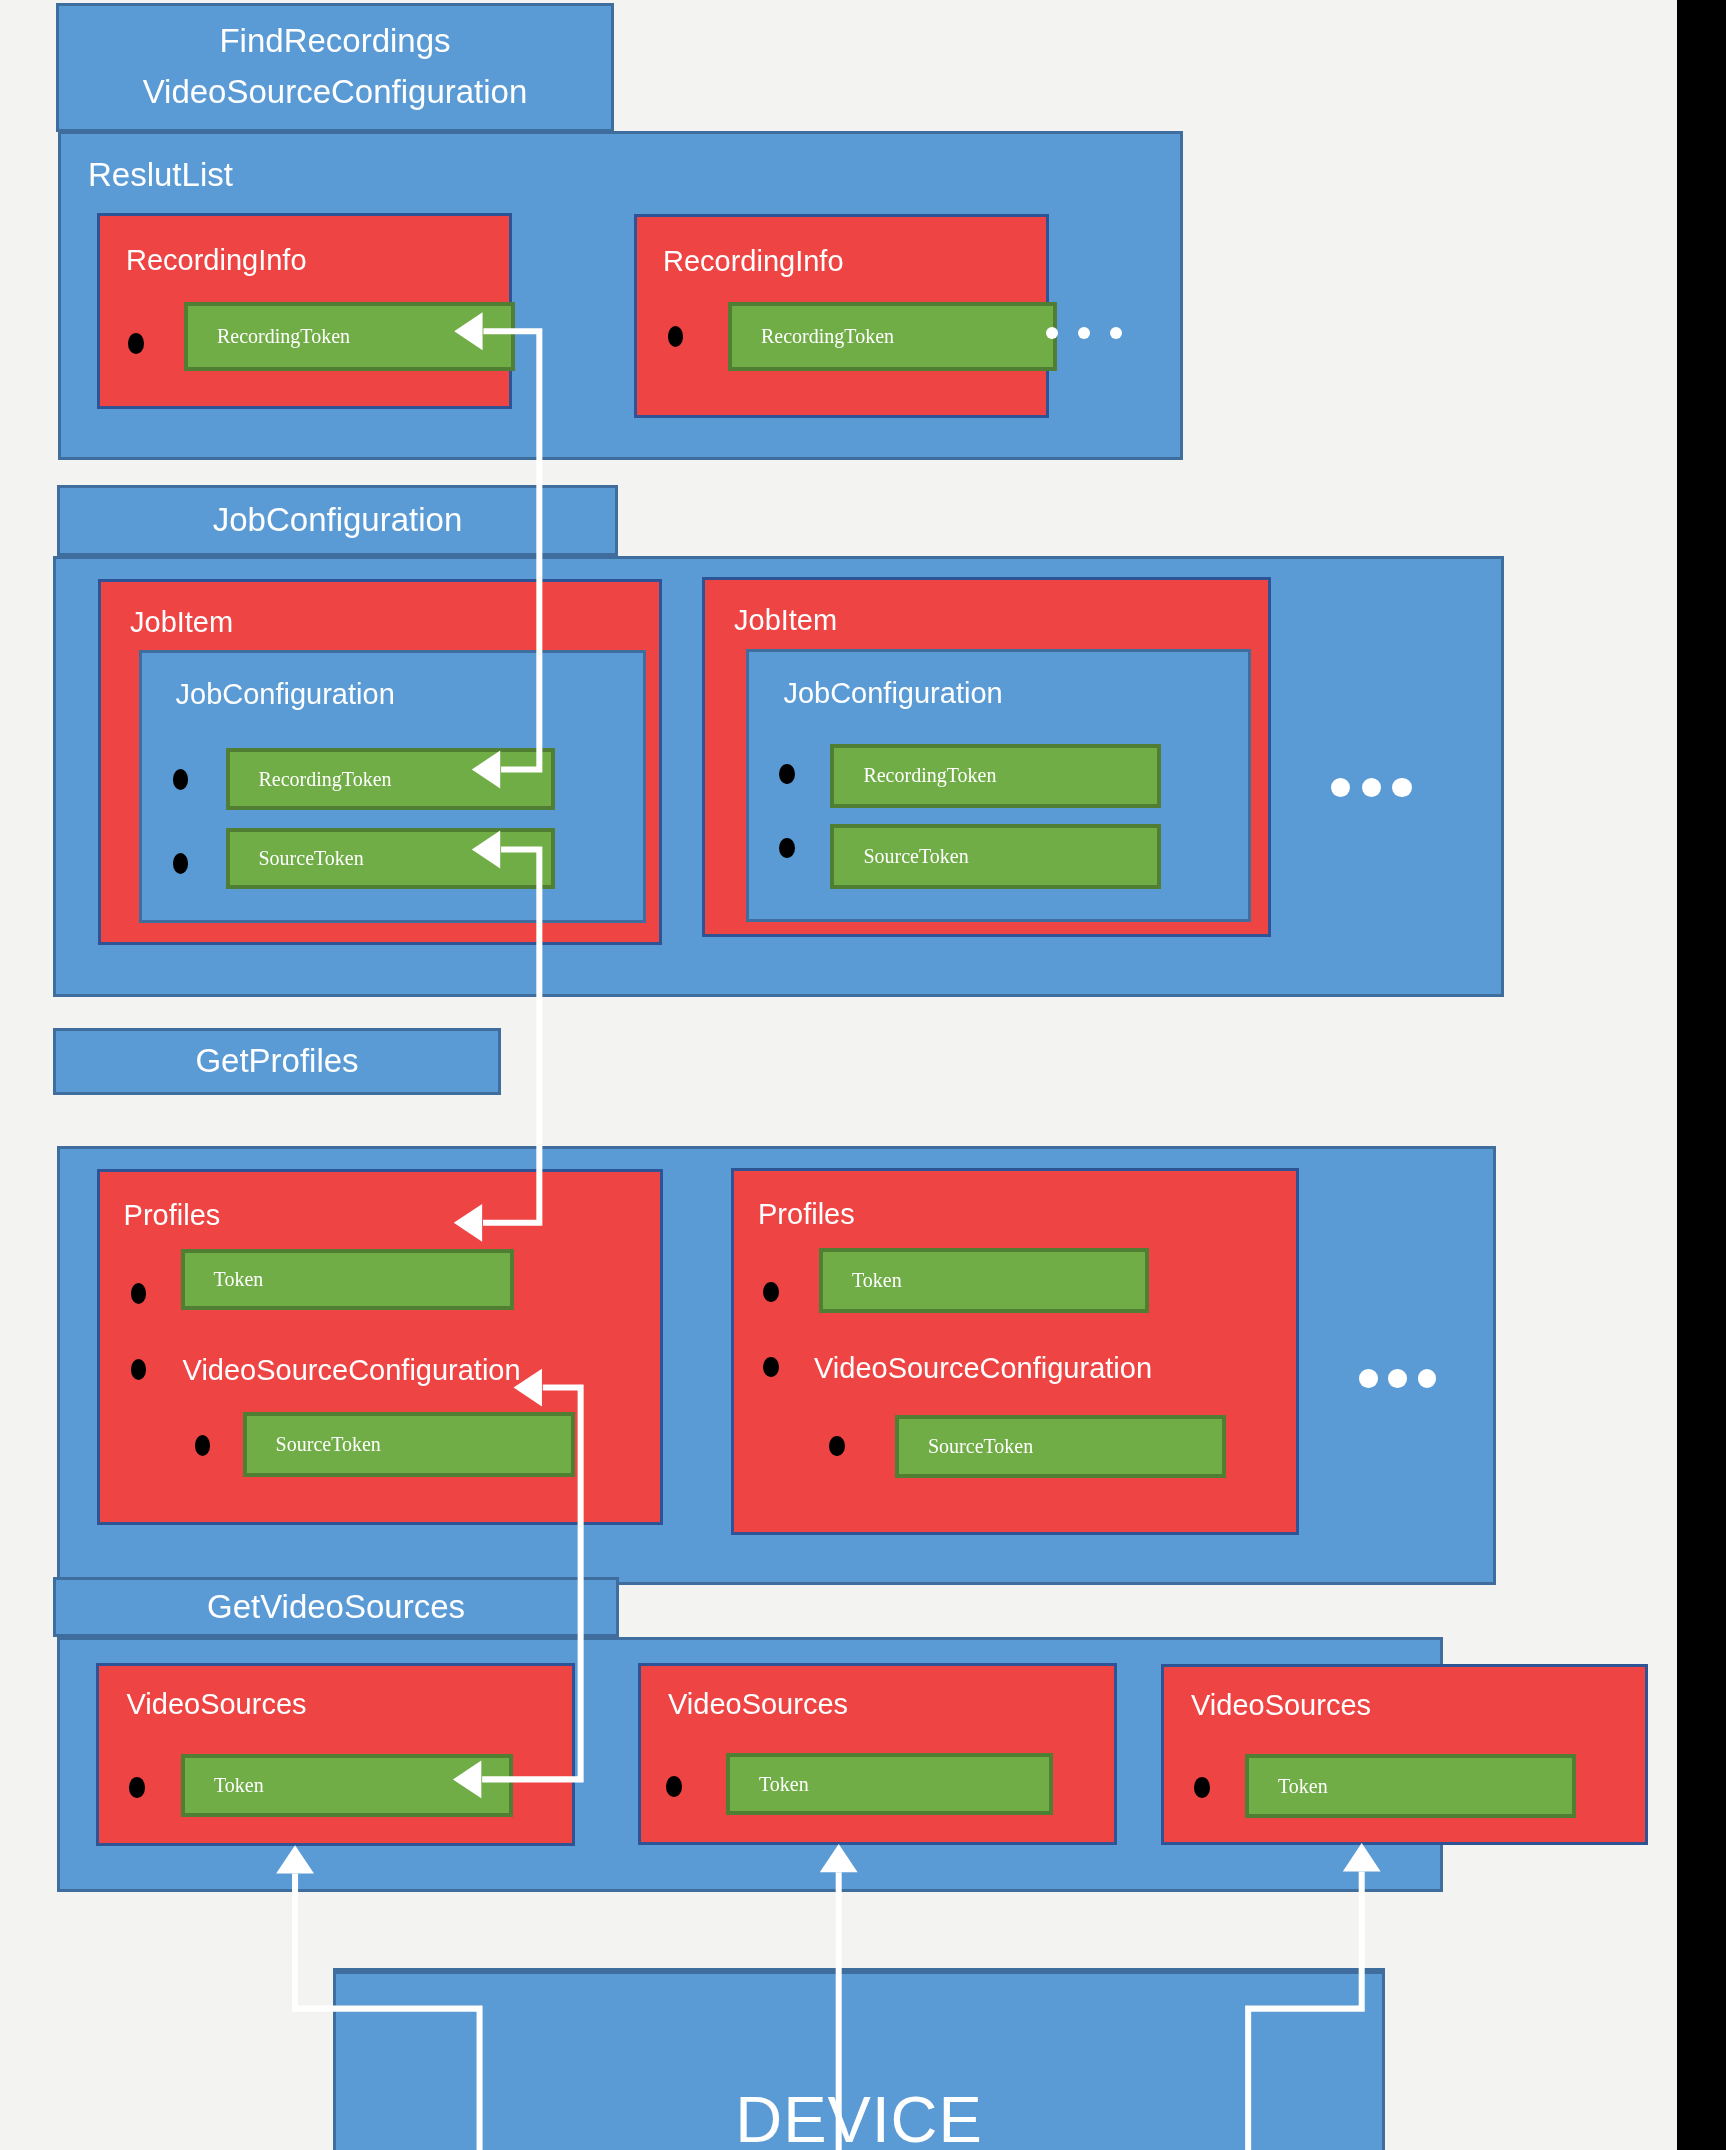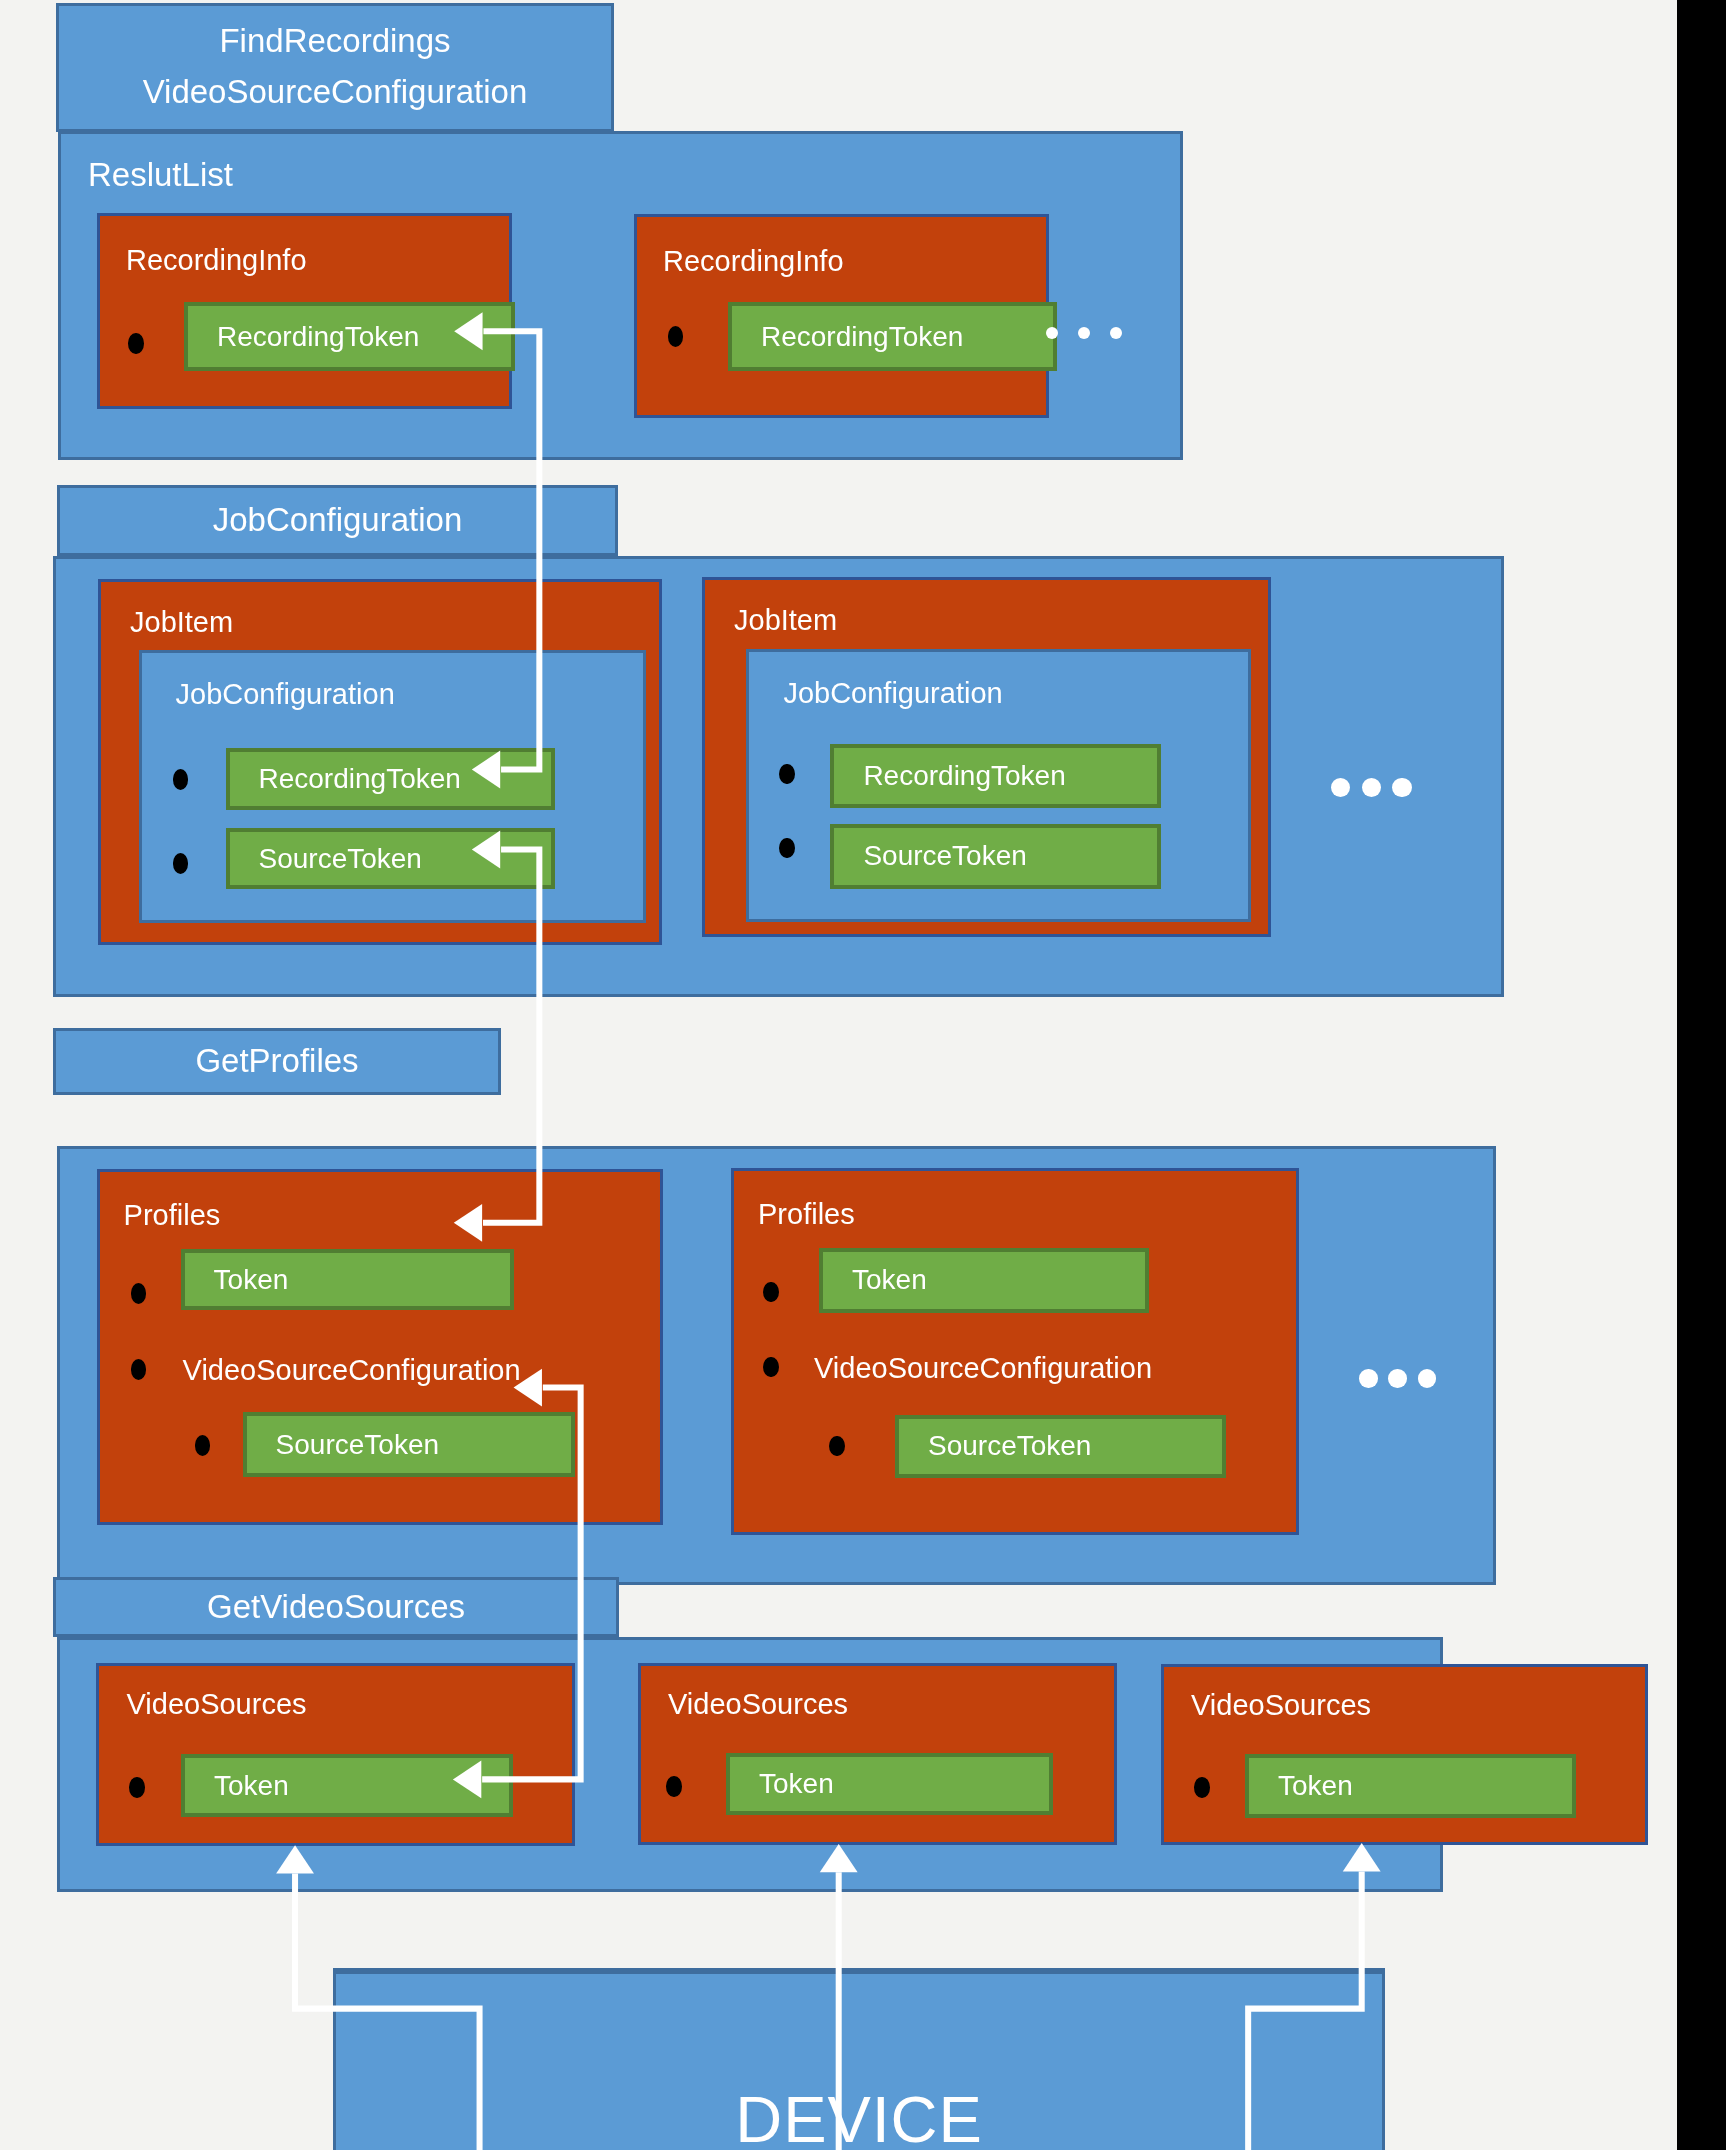--- a/index.html
+++ b/index.html
@@ -2,23 +2,23 @@
 <html style="font-size:6.9px"><head>
 <meta charset="utf-8">
 <style>
   html,body{margin:0;padding:0;background:#e8e8e8;}
   .canvas{
     position:relative;width:1726px;height:2262px;overflow:hidden;
     background:#f3f3f1;font-family:"Liberation Sans",sans-serif;color:#fff;
   }
   .abs{position:absolute;box-sizing:border-box;margin-left:19px;}
   .lb{background:#5b9bd5;border:3.4px solid #3e6d9e;}
-  .mb{background:#c2410c;border:3.4px solid #2f5496;}
+  .mb{background:#ef4444;border:3.4px solid #2f5496;}
   .green{background:#70ad47;border:4.3px solid #507e32;display:flex;align-items:center;}
-  .green .tok{padding-left:29px;font-size:28px;white-space:nowrap;}
+  .green .tok{padding-left:29px;font-size:20px;white-space:nowrap;font-family:Liberation Serif, serif;}
   .hdr{display:flex;flex-direction:column;align-items:center;justify-content:center;gap:16.3px;}
   .hdr .ht{font-size:33px;white-space:nowrap;line-height:1.05;}
   .title{position:absolute;font-size:29px;white-space:nowrap;}
   .biglabel{position:absolute;font-size:33px;white-space:nowrap;}
   .bullet{position:absolute;width:15.5px;height:20.6px;background:#000;border-radius:50%;}
   .dots{position:absolute;display:flex;align-items:center;}
   .dot{background:#fff;border-radius:50%;}
   .dots-sm{gap:20px;} .dots-sm .dot{width:12px;height:12px;}
   .dots-lg{gap:11.2px;} .dots-lg .dot{width:19.4px;height:19.4px;}
   .dots-md{gap:10.8px;} .dots-md .dot{width:18.5px;height:18.5px;}

